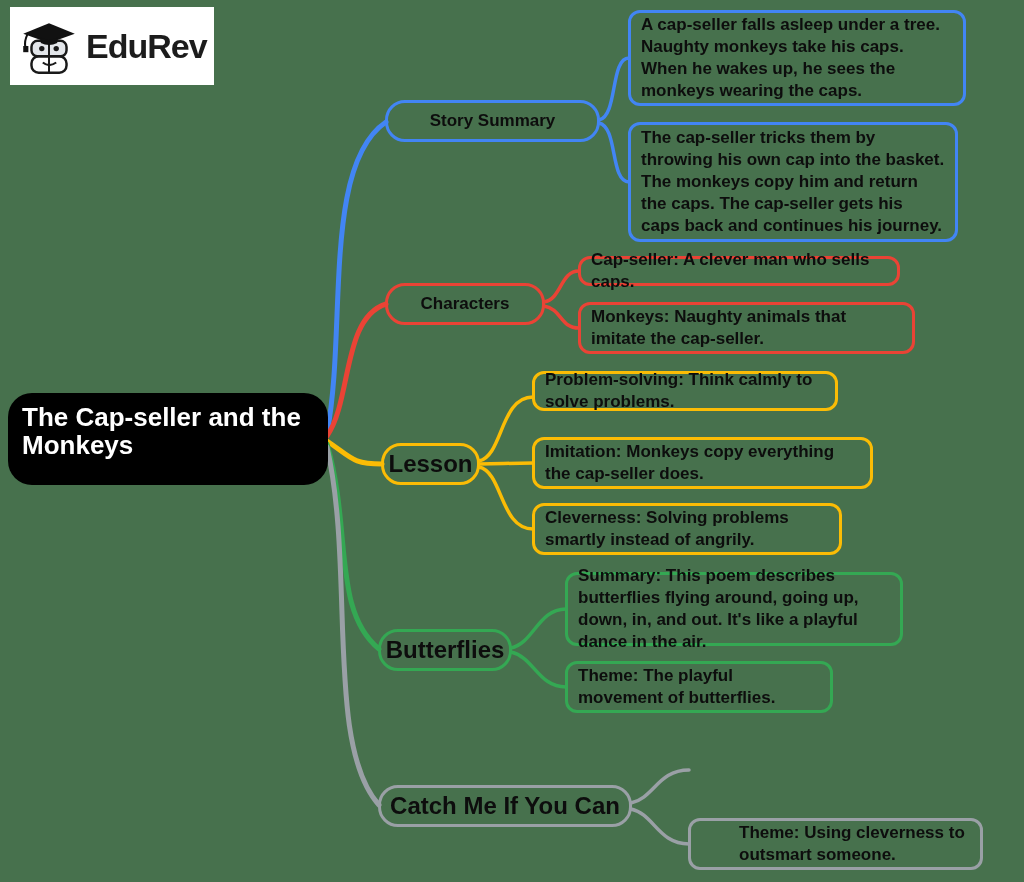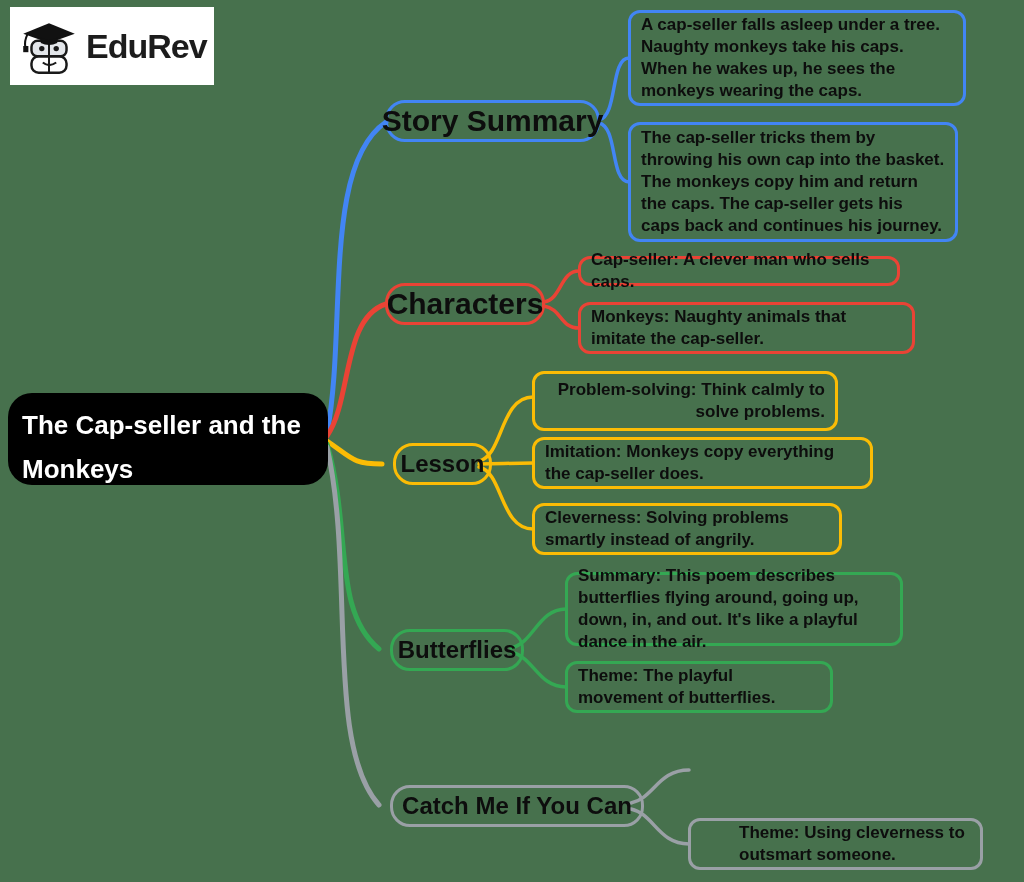--- a/index.html
+++ b/index.html
@@ -27,24 +27,24 @@
     color: #0d0d0d;
     font-weight: bold;
   }
   .topic {
     border: 3px solid #000;
     border-radius: 20px;
     display: flex;
     align-items: center;
     justify-content: center;
     white-space: nowrap;
-    font-size: 30px;
+    font-size: 17px;
     background: transparent;
   }
-  .topic.small { font-size: 24px; margin-left: 12px; }
+  .topic.small { font-size: 24px; }
   .leaf {
     border: 3px solid #bef264;
     border-radius: 12px;
     font-size: 17px;
     line-height: 22px;
     padding: 1px 10px;
     background: transparent;
     display: flex;
     align-items: center;
   }
@@ -52,21 +52,21 @@
   .c-red    { border-color: var(--red); }
   .c-yellow { border-color: var(--yellow); }
   .c-green  { border-color: var(--green); }
   .c-gray   { border-color: var(--gray); }
 
   .root-node {
     background: var(--root_bg, #000);
     color: var(--root_text, #fff);
     border-radius: 24px;
     font-size: 26px;
-    line-height: 44px;
+    line-height: 28px;
     padding: 10px 14px;
   }
   .logo {
     position: absolute;
     left: 10px; top: 7px;
     width: 204px; height: 78px;
     background: var(--logo_bg, #fff);
     z-index: 2;
     display: flex;
     align-items: center;
@@ -150,21 +150,21 @@
   <div class="node leaf c-red" style="left:578px; top:256px; width:322px; height:30px;">
     <span>Cap-seller: A clever man who sells caps.</span>
   </div>
   <div class="node leaf c-red" style="left:578px; top:302px; width:337px; height:52px;justify-content:center;">
     <span>Monkeys: Naughty animals that imitate the cap-seller.</span>
   </div>
 
   <div class="node topic small c-yellow" style="left:381px; top:443px; width:99px; height:42px;">
     <span>Lesson</span>
   </div>
-  <div class="node leaf c-yellow" style="left:532px; top:371px; width:306px; height:60px;text-align:right;">
+  <div class="node leaf c-yellow" style="left:532px; top:371px; width:306px; height:40px;">
     <span>Problem-solving: Think calmly to solve problems.</span>
   </div>
   <div class="node leaf c-yellow" style="left:532px; top:437px; width:341px; height:52px;">
     <span>Imitation: Monkeys copy everything the cap-seller does.</span>
   </div>
   <div class="node leaf c-yellow" style="left:532px; top:503px; width:310px; height:52px;">
     <span>Cleverness: Solving problems smartly instead of angrily.</span>
   </div>
 
   <div class="node topic small c-green" style="left:378px; top:629px; width:134px; height:42px;">

